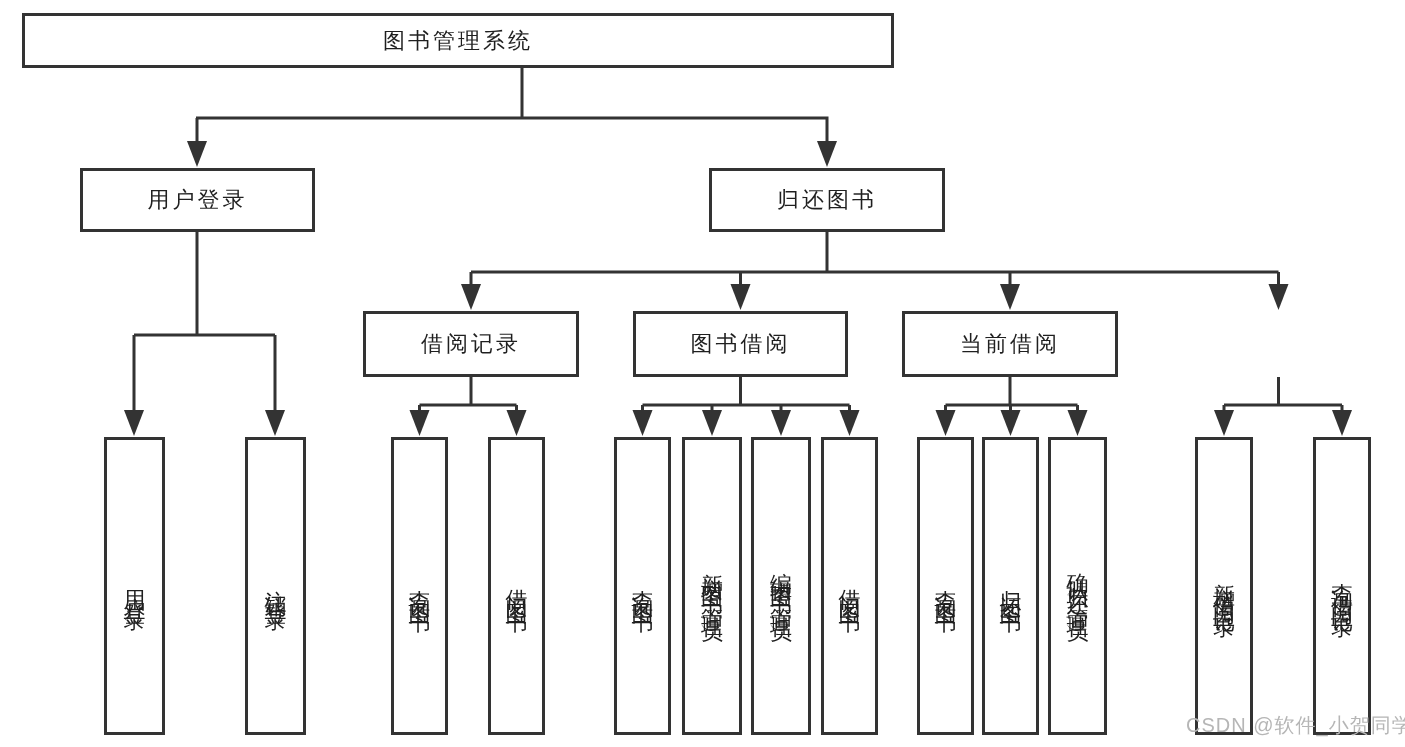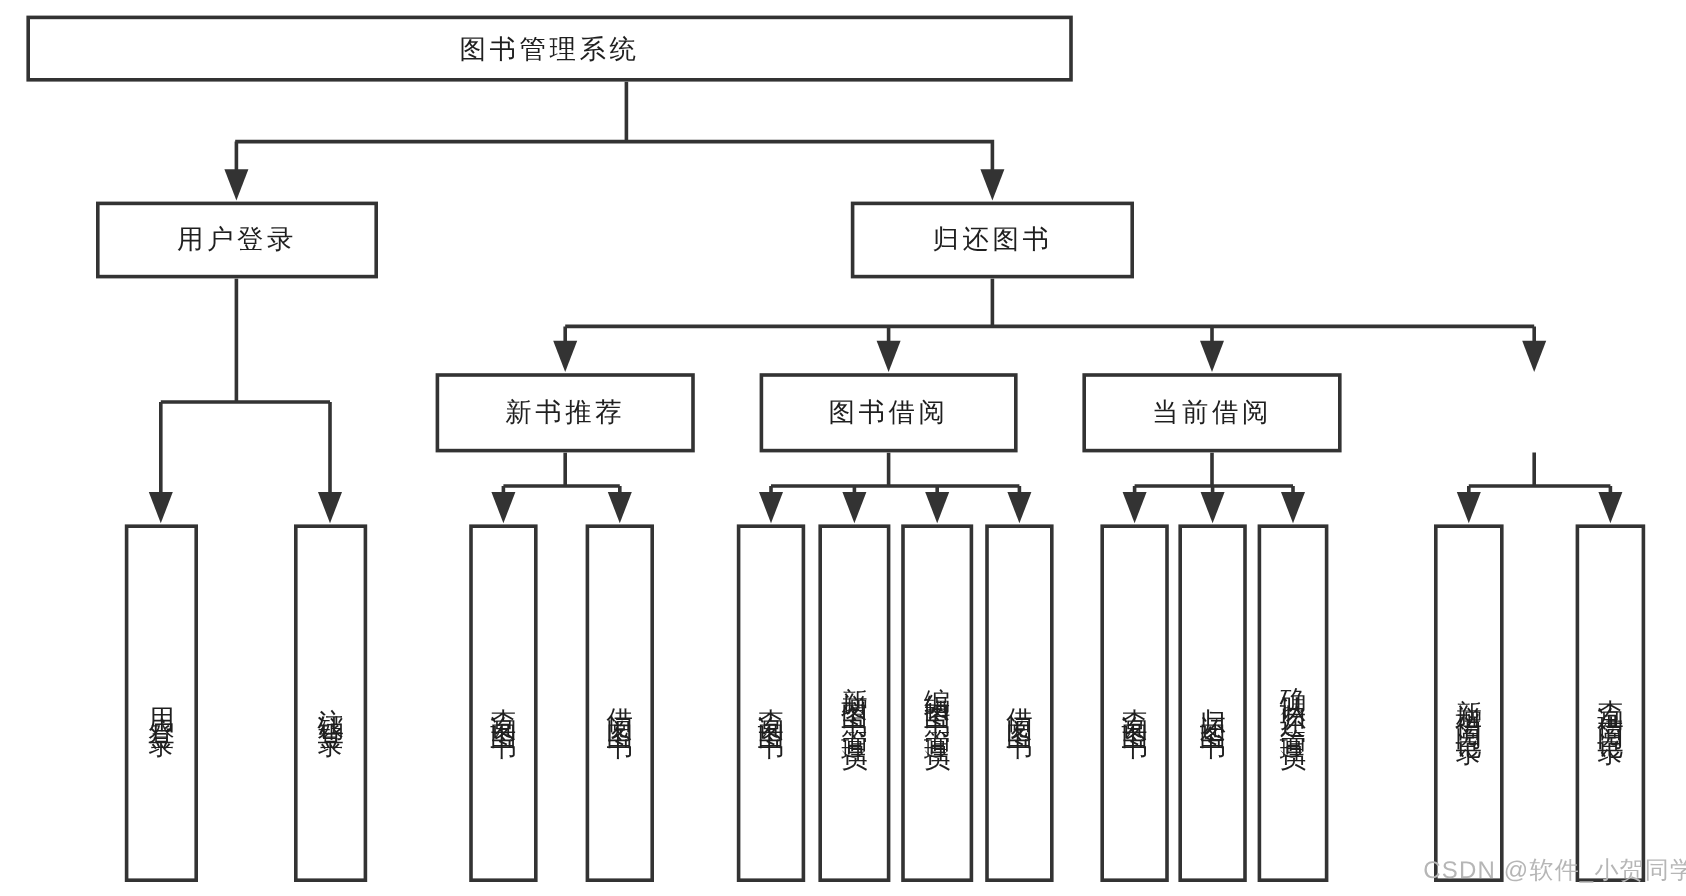--- a/index.html
+++ b/index.html
@@ -89,21 +89,21 @@
       <polygon points="1214,410 1234,410 1224,436"></polygon>
       <polygon points="1332,410 1352,410 1342,436"></polygon>
     </g>
   </svg>
 
   <div class="node hbox" style="left:22px;top:13px;width:872px;height:55px">图书管理系统</div>
 
   <div class="node hbox" style="left:80px;top:168px;width:235px;height:64px">用户登录</div>
   <div class="node hbox" style="left:709px;top:168px;width:236px;height:64px">归还图书</div>
 
-  <div class="node hbox" style="left:363px;top:311px;width:216px;height:66px">新书推荐</div>
+  <div class="node hbox" style="left:363px;top:311px;width:216px;height:66px">借阅记录</div>
   <div class="node hbox" style="left:902px;top:311px;width:216px;height:66px">当前借阅</div>
   <div class="node hbox" style="left:633px;top:311px;width:215px;height:66px">图书借阅</div>
 
   <div class="node vbox" style="left:104px;top:437px;width:61px;height:298px">用户登录</div>
   <div class="node vbox" style="left:245px;top:437px;width:61px;height:298px">注销登录</div>
 
   <div class="node vbox" style="left:391px;top:437px;width:57px;height:298px">查询图书</div>
   <div class="node vbox" style="left:488px;top:437px;width:57px;height:298px">借阅图书</div>
 
   <div class="node vbox" style="left:614px;top:437px;width:57px;height:298px">查询图书</div>

